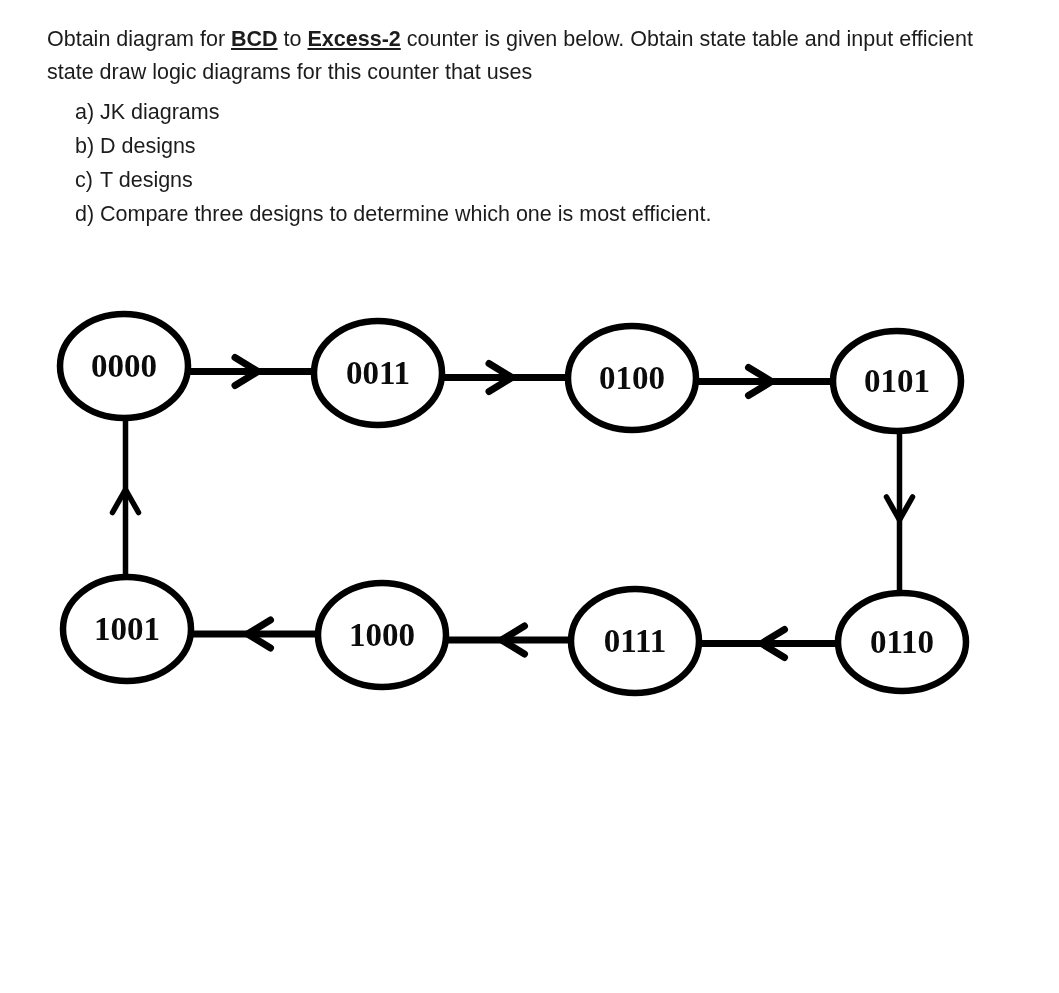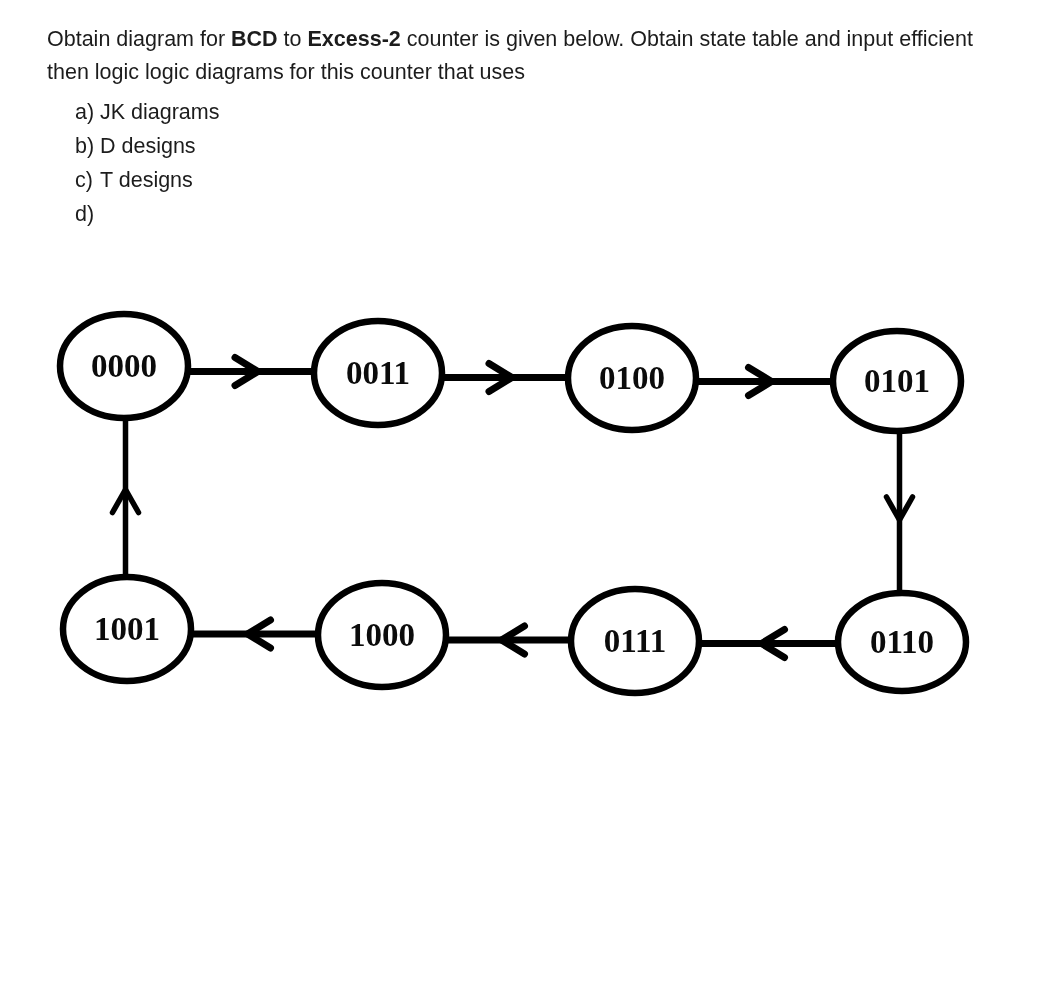--- a/index.html
+++ b/index.html
@@ -25,20 +25,21 @@
     top: 23px;
     font-size: 21.5px;
     line-height: 33px;
     white-space: nowrap;
   }
   .intro p {
     margin: 0;
   }
   .intro .b {
     font-weight: bold;
+    text-decoration: underline;
   }
   .task-list {
     position: absolute;
     left: 75px;
     top: 95px;
     font-size: 21.5px;
   }
   .list-row {
     display: flex;
     height: 34px;
@@ -63,38 +64,39 @@
     fill: #0b0b0b;
   }
 </style>
 </head>
 <body>
 
 <div class="page">
 
   <div class="intro">
     <p><span>Obtain diagram for </span><span class="b">BCD</span><span> to </span><span class="b">Excess-2</span><span> counter is given below. Obtain state table and input efficient</span></p>
-    <p>then logic logic diagrams for this counter that uses</p>
+    <p>state draw logic diagrams for this counter that uses</p>
   </div>
 
   <div class="task-list">
     <div class="list-row">
       <span class="marker">a)</span>
       <span class="item-text">JK diagrams</span>
     </div>
     <div class="list-row">
       <span class="marker">b)</span>
       <span class="item-text">D designs</span>
     </div>
     <div class="list-row">
       <span class="marker">c)</span>
       <span class="item-text">T designs</span>
     </div>
     <div class="list-row">
       <span class="marker">d)</span>
+      <span class="item-text">Compare three designs to determine which one is most efficient.</span>
     </div>
   </div>
 
   <svg id="diagram-svg" width="1059" height="993" viewBox="0 0 1059 993">
       <g fill="none" stroke="#000000" stroke-linecap="round" stroke-linejoin="round">
         <line x1="185" y1="371.5" x2="317" y2="371.5" stroke-width="7"></line>
         <path d="M 235 357.5 L 258 371.5 L 235 385.5" stroke-width="7"></path>
       </g>
       <g fill="none" stroke="#000000" stroke-linecap="round" stroke-linejoin="round">
         <line x1="439" y1="377.5" x2="571" y2="377.5" stroke-width="7"></line>

